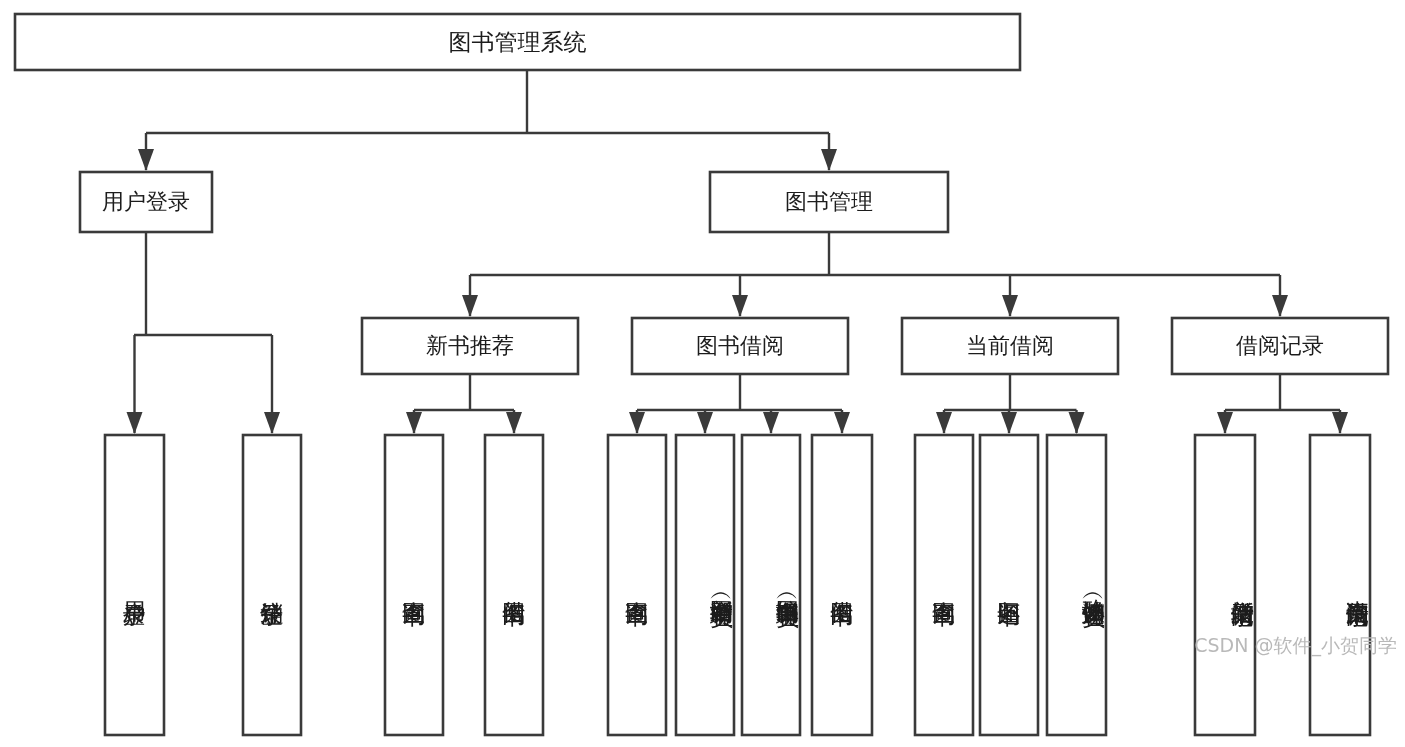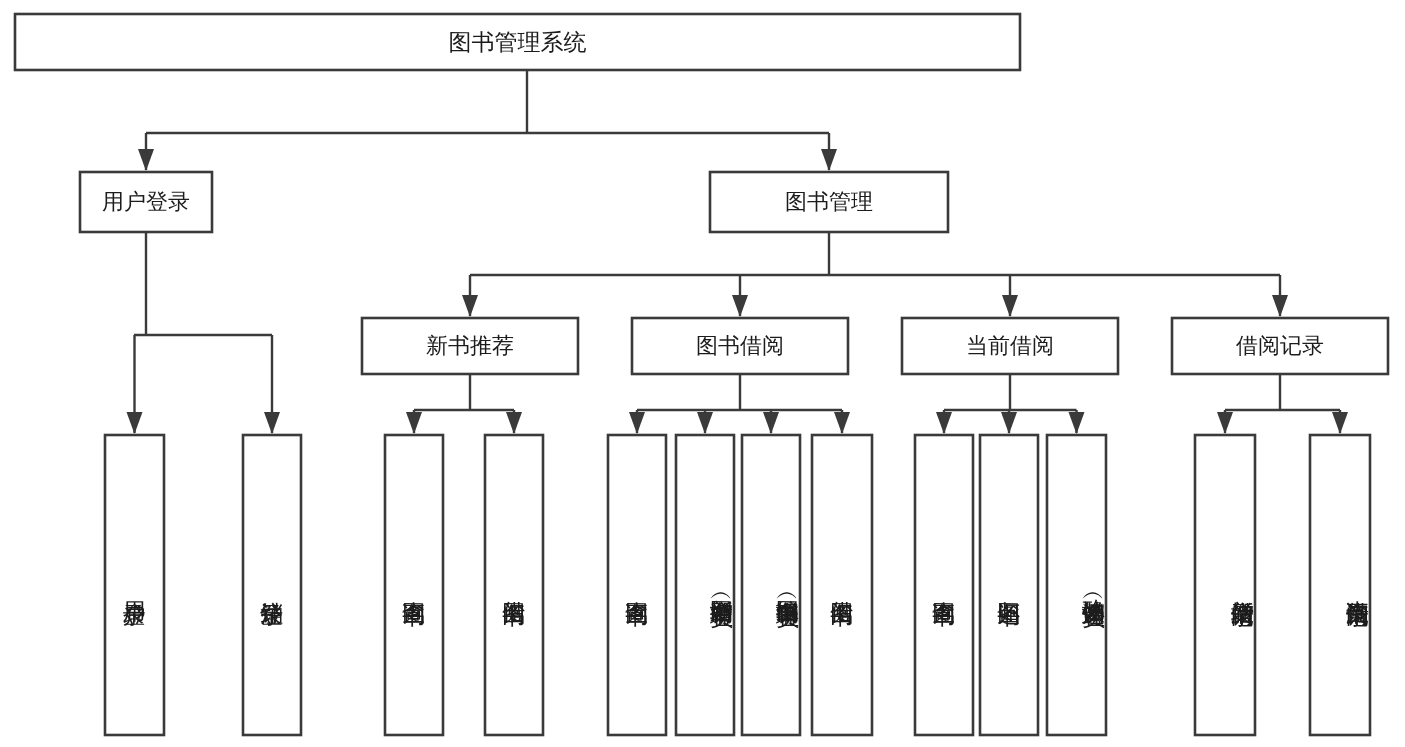--- a/index.html
+++ b/index.html
@@ -211,13 +211,14 @@
       <div class="vlabel" style="left: 676px; top: 441px; width: 58px; height: 288px;">新增图书（管理员）</div>
       <div class="vlabel" style="left: 742px; top: 441px; width: 58px; height: 288px;">编辑图书（管理员）</div>
       <div class="vlabel center-align" style="left: 812px; top: 441px; width: 60px; height: 288px;">借阅图书</div>
       <div class="vlabel center-align" style="left: 915px; top: 441px; width: 58px; height: 288px;">查询图书</div>
       <div class="vlabel center-align" style="left: 980px; top: 441px; width: 58px; height: 288px;">归还图书</div>
       <div class="vlabel" style="left: 1047px; top: 441px; width: 59px; height: 288px;">确认归还（管理员）</div>
       <div class="vlabel" style="left: 1195px; top: 441px; width: 60px; height: 288px;">新增借阅记录</div>
       <div class="vlabel" style="left: 1310px; top: 441px; width: 60px; height: 288px;">查询借阅记录</div>
     </div>
 
+  <div id="watermark">CSDN @软件_小贺同学</div>
 </div>
 
 </body></html>

